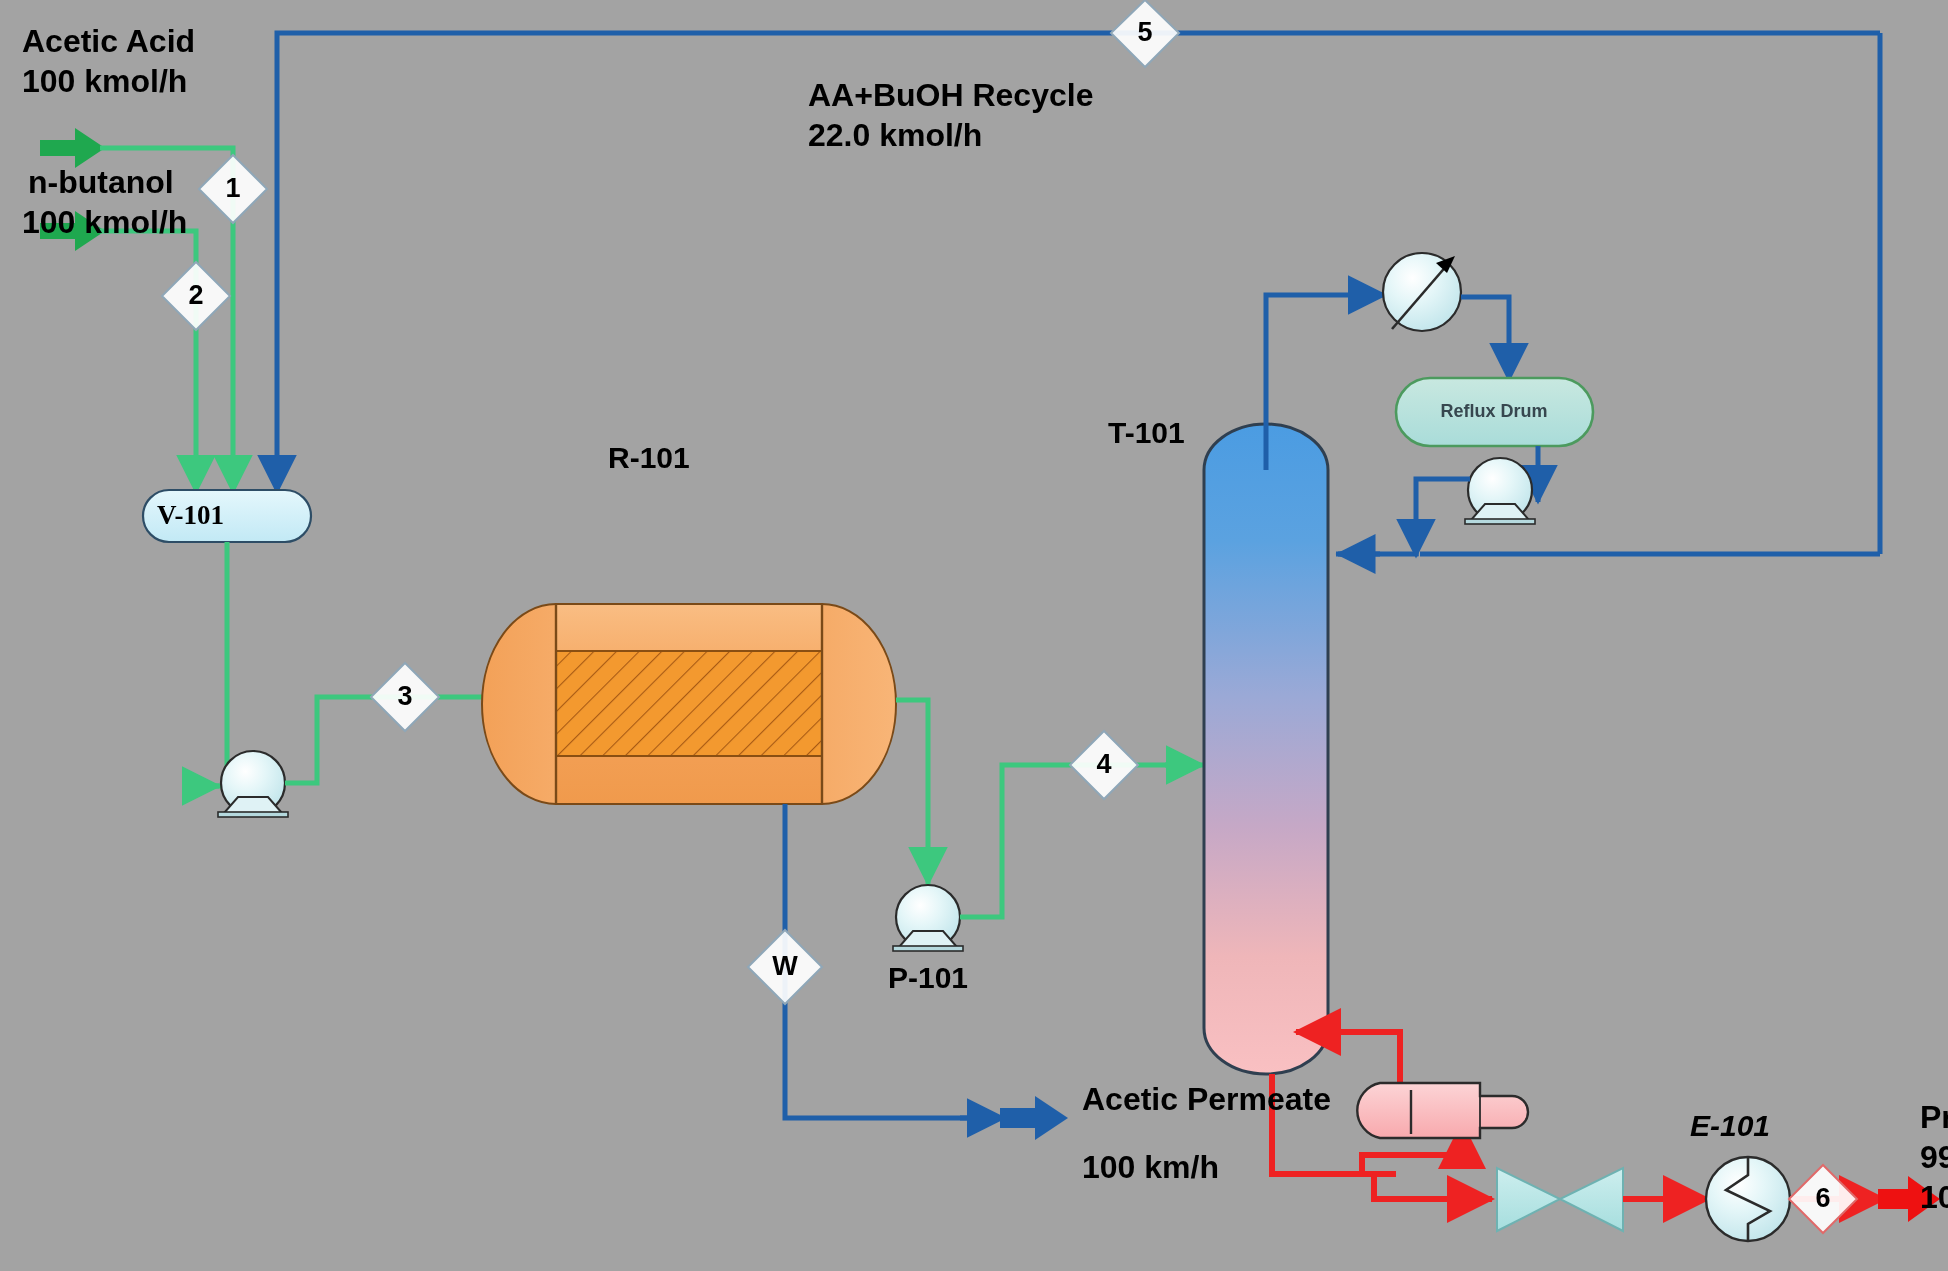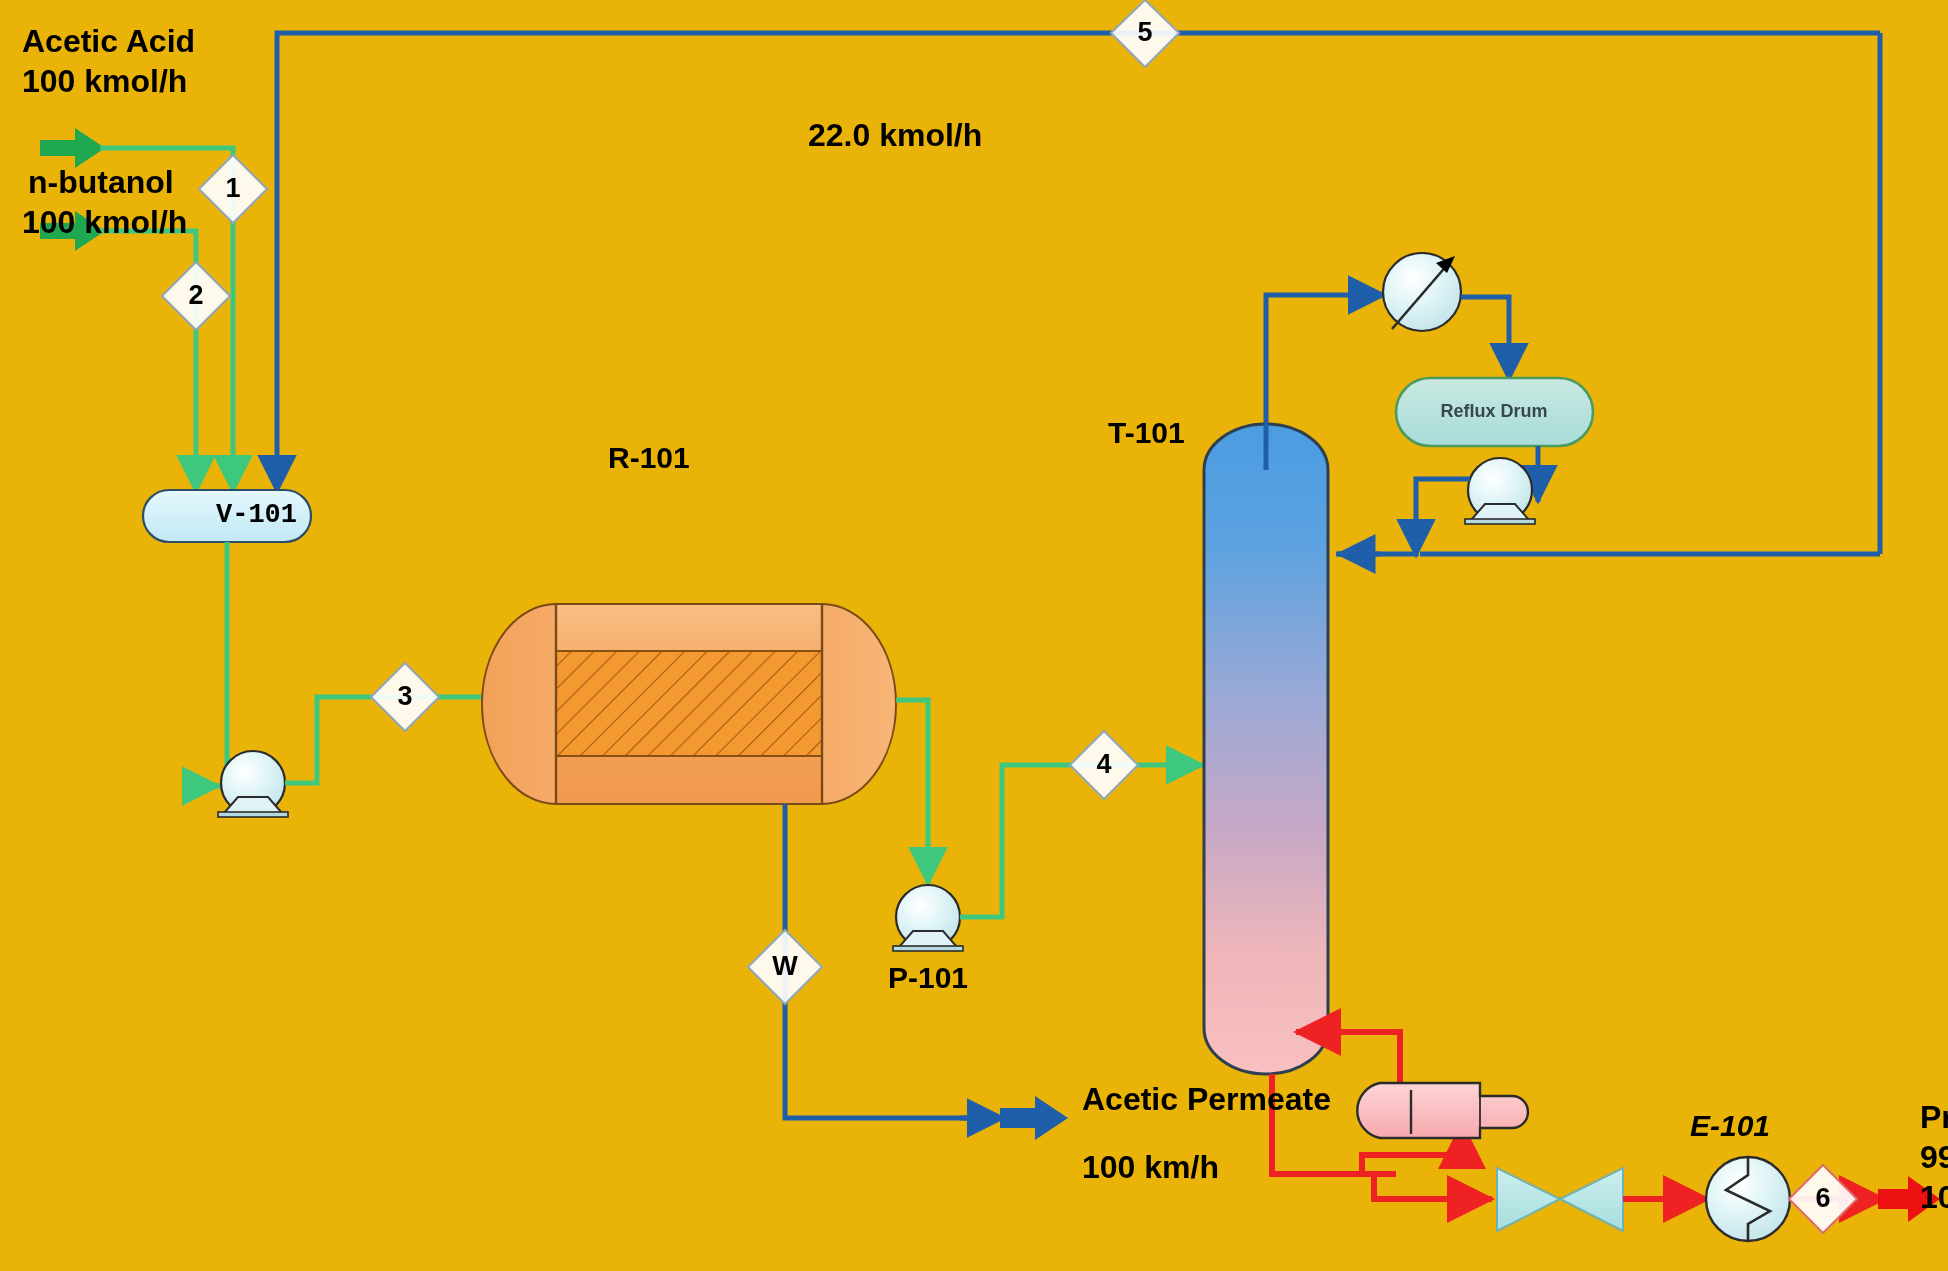--- a/index.html
+++ b/index.html
@@ -4,21 +4,21 @@
 <style>
   html, body {
     margin: 0;
     padding: 0;
     background: #ffffff;
   }
   #canvas {
     position: relative;
     width: 1948px;
     height: 1271px;
-    background: #eab308;
+    background: #a3a3a3;
     overflow: hidden;
     font-family: "Liberation Sans", sans-serif;
   }
   .lbl {
     position: absolute;
     font-family: "Liberation Sans", sans-serif;
     font-weight: bold;
     color: #000000;
     white-space: pre;
     line-height: 1.22;
@@ -45,25 +45,25 @@
     position: absolute;
     font-family: "Liberation Sans", sans-serif;
     font-size: 18px;
     font-weight: bold;
     color: #37474f;
     text-align: center;
     width: 160px;
   }
   .v101-label {
     position: absolute;
-    font-family: Liberation Mono, monospace;
+    font-family: Liberation Serif, serif;
     font-size: 27px;
     font-weight: bold;
     color: #000;
-    text-align: right;
+    text-align: left;
     width: 140px;
   }
 </style>
 </head>
 <body>
 
 <div id="canvas">
 
   <svg class="layer" viewBox="0 0 1948 1271">
     <defs>
@@ -307,20 +307,21 @@
       <path d="M785,930 L822,967 L785,1004 L748,967 Z" fill="#ffffff" fill-opacity="0.92" stroke="#8fa7b8" stroke-width="2"></path>
     </g>
   </svg>
 
   <div class="lbl lbl-xl" style="left:22px; top:22px;">Acetic Acid</div>
   <div class="lbl lbl-xl" style="left:22px; top:62px;">100 kmol/h</div>
 
   <div class="lbl lbl-xl" style="left:28px; top:163px;text-align:center;">n-butanol</div>
   <div class="lbl lbl-xl" style="left:22px; top:203px;">100 kmol/h</div>
 
+  <div class="lbl lbl-xl" style="left:808px; top:76px;">AA+BuOH Recycle</div>
   <div class="lbl lbl-xl" style="left:808px; top:116px;">22.0 kmol/h</div>
 
   <div class="lbl lbl-xl" style="left:1082px; top:1080px;">Acetic Permeate</div>
   <div class="lbl lbl-xl" style="left:1082px; top:1148px;">100 km/h</div>
 
   <div class="lbl lbl-xl" style="left:1920px; top:1098px;">Pr</div>
   <div class="lbl lbl-xl" style="left:1920px; top:1138px;">99</div>
   <div class="lbl lbl-xl" style="left:1920px; top:1178px;">10</div>
 
   <div class="v101-label" style="left:157px; top:500px;">V-101</div>

